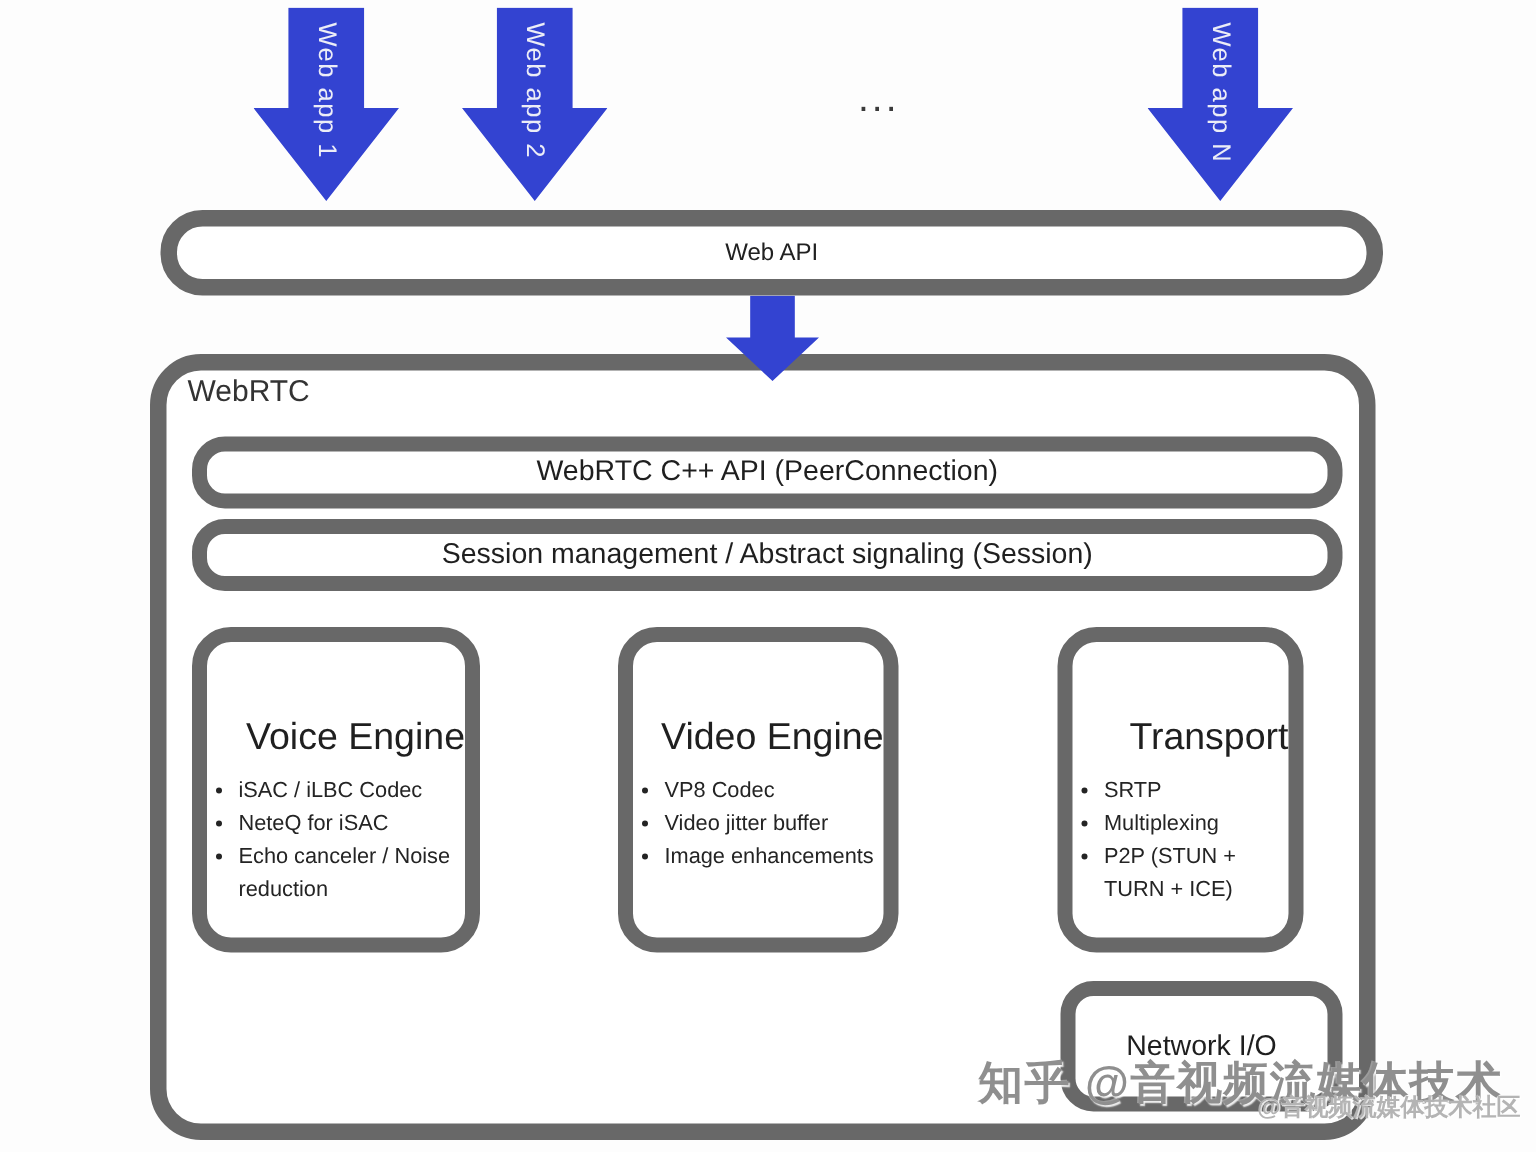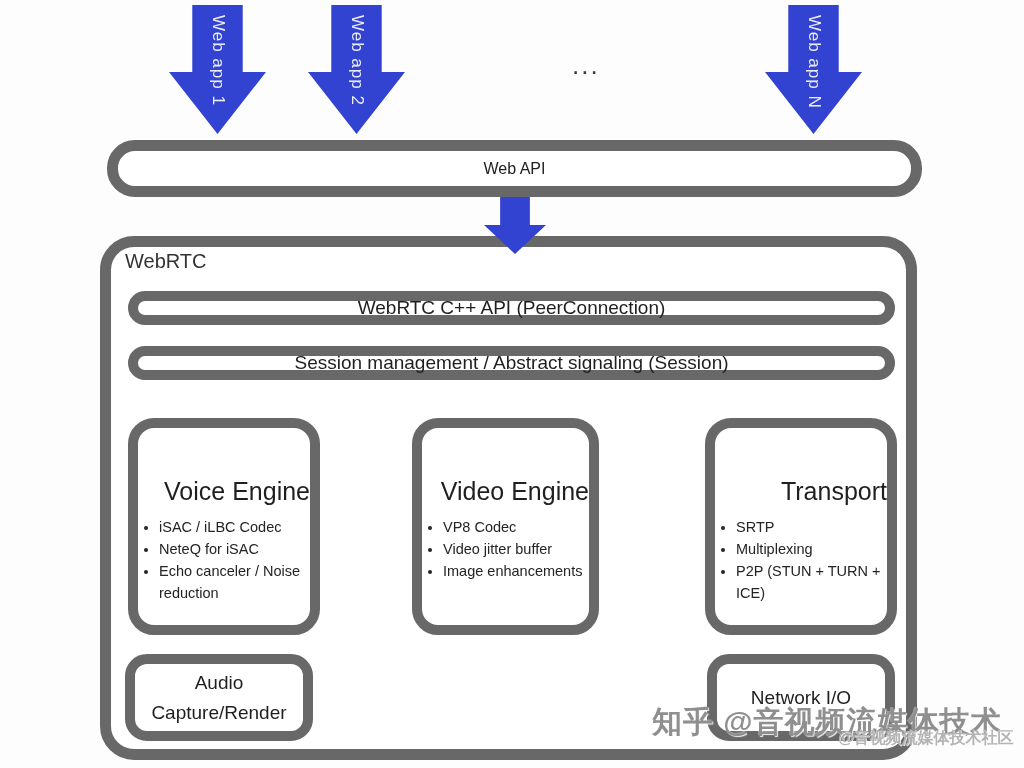--- a/index.html
+++ b/index.html
@@ -75,38 +75,38 @@
     position: absolute;
     left: 125px; top: 250px;
     font-size: 20px;
     color: #333333;
     z-index: 2;
   }
 
   .bar {
     border-width: 10px;
     border-radius: 22px;
-    width: 767px; height: 34px;
+    width: 767px; height: 48px;
     left: 128px;
     display: flex; align-items: center; justify-content: center;
   }
   .bar .box-label { font-size: 19px; color: #1f1f1f; }
   .bar-api { top: 291px; }
   .bar-session { top: 346px; }
 
   
   .column {
     top: 418px;
     height: 217px;
     border-width: 10px;
     border-radius: 26px;
   }
   .col-voice    { left: 128px; width: 192px; }
   .col-video    { left: 412px; width: 187px; }
-  .col-transport{ left: 705px; width: 192px; }
+  .col-transport{ left: 705px; width: 164px; }
   .column .col-title {
     text-align: right;
     padding-top: 13px;
     font-size: 25px;
     color: #1f1f1f;
     margin-top: 36px;
   }
   .column ul {
     margin-top: 10px;
     padding-left: 21px;
@@ -213,23 +213,20 @@
 
   <div class="gbox column col-transport">
     <div class="col-title">Transport</div>
     <ul>
       <li>SRTP</li>
       <li>Multiplexing</li>
       <li>P2P (STUN + TURN + ICE)</li>
     </ul>
   </div>
 
-  <div class="gbox bottom-box bb-audio">
-    <span class="box-label">Audio Capture/Render</span>
-  </div>
   <div class="gbox bottom-box bb-network">
     <span class="box-label">Network I/O</span>
   </div>
 
   <div class="watermark-main">知乎 @音视频流媒体技术</div>
   <div class="watermark-secondary">@音视频流媒体技术社区</div>
 
 </div>
 
 </body></html>

